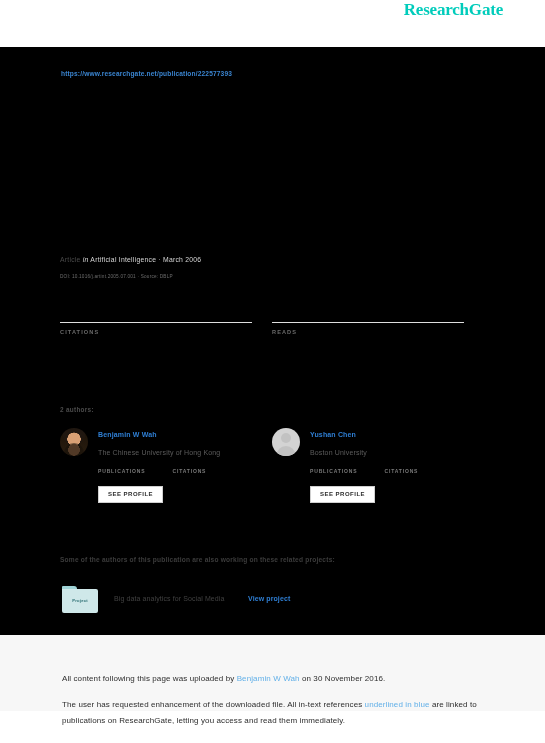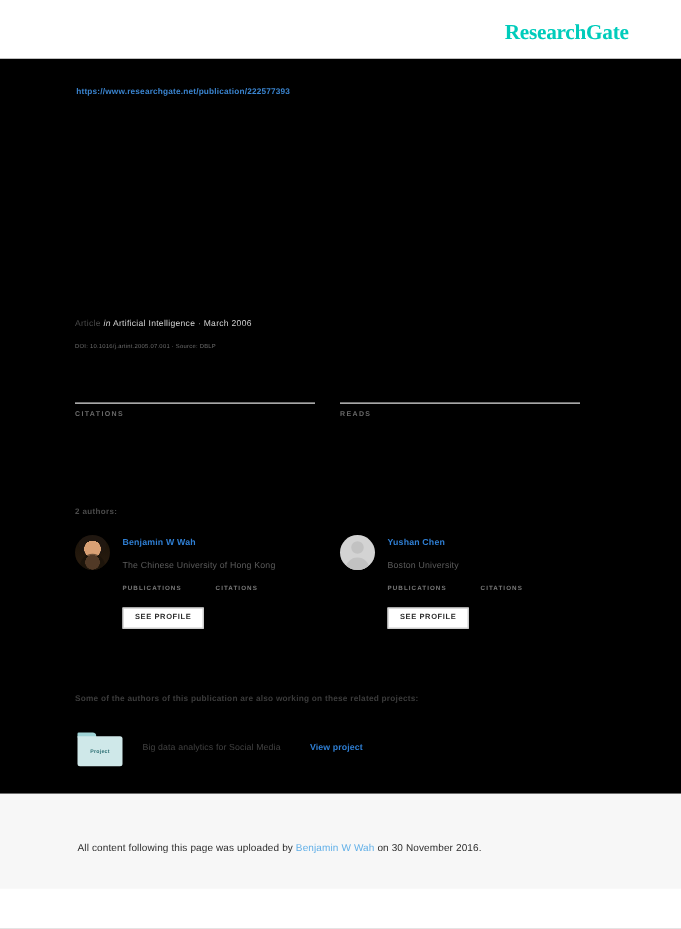--- a/index.html
+++ b/index.html
@@ -37,21 +37,21 @@
     left: 0; top: 47px;
     width: 545px;
     height: 588px;
     background: #000000;
   }
 
   
   .rg-logo {
     position: absolute;
     right: 42px;
-    top: 16px;
+    top: 0;
     font-family: "Liberation Serif", serif;
     font-weight: bold;
     font-size: 17px;
     letter-spacing: -0.2px;
     color: #00ccbb;
     white-space: nowrap;
   }
 
   
   .rg-url {
@@ -423,16 +423,17 @@
       <div class="body"></div>
       <div class="label">Project</div>
     </div>
     <div class="project-title">Big data analytics for Social Media</div>
     <div class="view-project">View project</div>
   </div>
 
   <div class="footer">
     <div class="footer-inner">
       <p><span>All content following this page was uploaded by </span><span class="link-blue">Benjamin W Wah</span><span> on 30 November 2016.</span></p>
+      <p><span>The user has requested enhancement of the downloaded file. All in-text references </span><span class="link-blue">underlined in blue</span><span> are linked to publications on ResearchGate, letting you access and read them immediately.</span></p>
     </div>
   </div>
 
 </div>
 
 </body></html>

